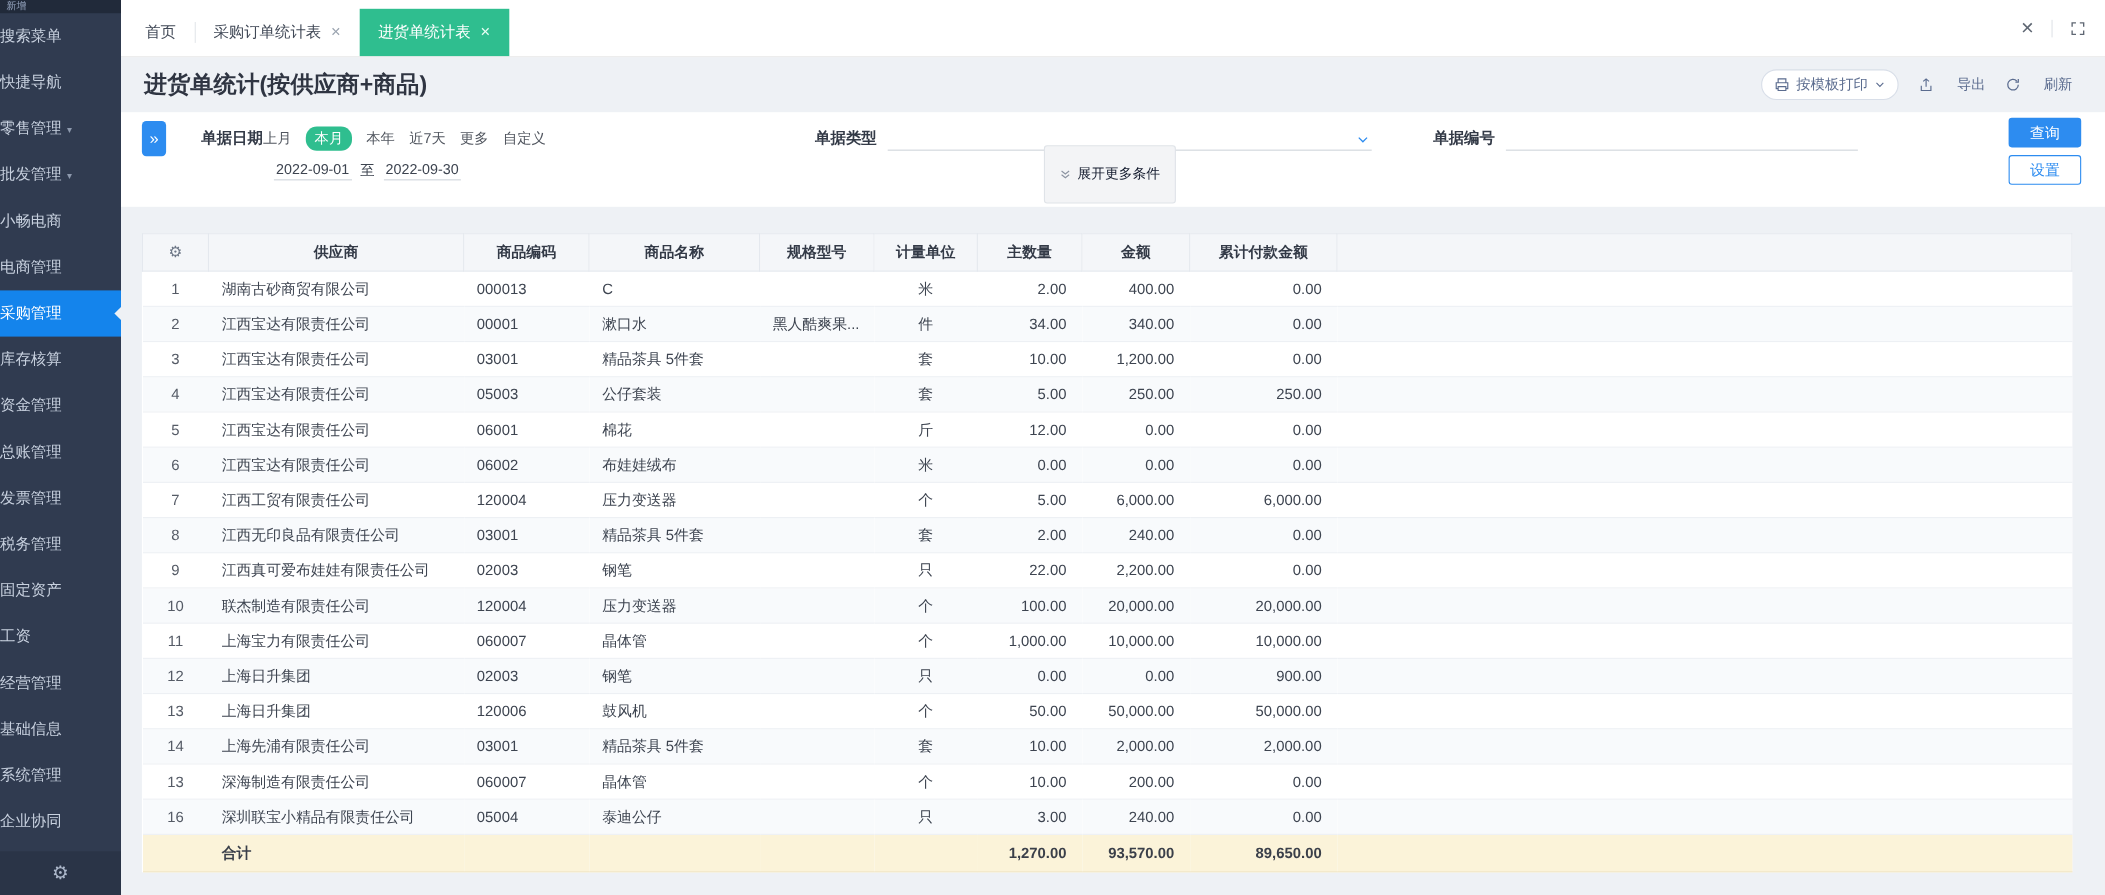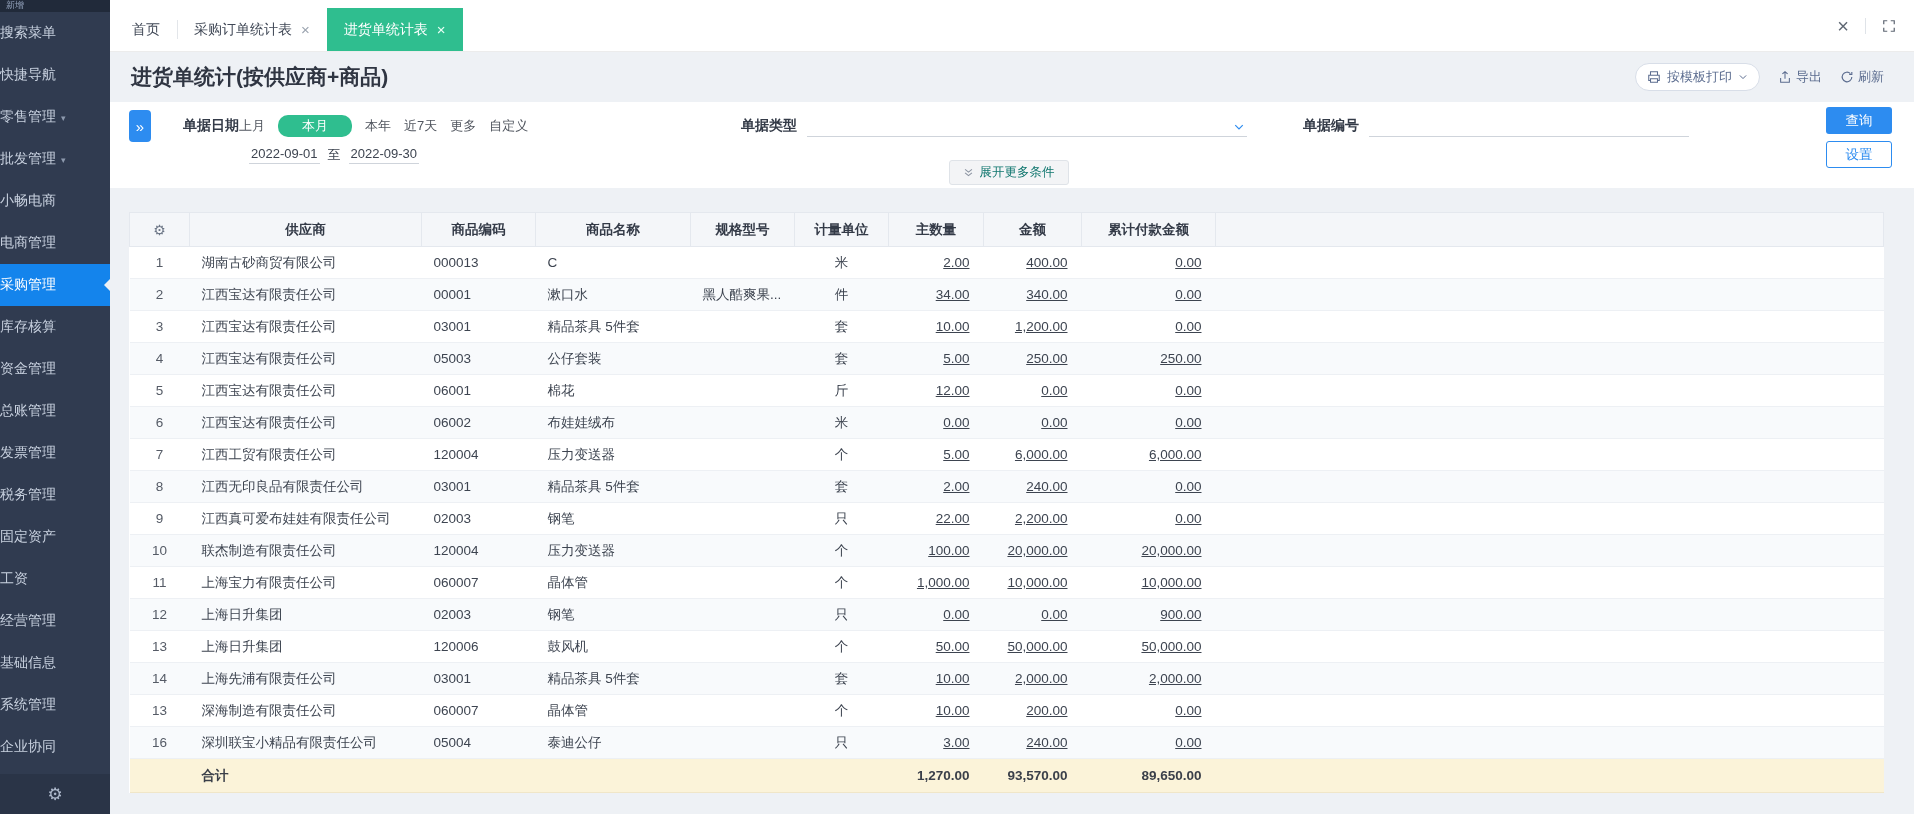--- a/index.html
+++ b/index.html
@@ -41,68 +41,68 @@
   .win-close{font-size:20px;cursor:pointer;line-height:1;}
   .ta-divider{width:1px;height:16px;background:#dfe3e8;}
   .win-expand{cursor:pointer;display:flex;}
 
   .title-row{height:50px;display:flex;align-items:center;justify-content:space-between;
     padding:0 30px 0 28px;flex:0 0 auto;}
   .page-title{font-size:21px;font-weight:bold;color:#2f3542;}
   .toolbar{display:flex;align-items:center;gap:18px;color:#5b6c8f;font-size:13px;}
   .btn-print{display:flex;align-items:center;gap:6px;border:1px solid #d8dee8;border-radius:14px;
     padding:4px 11px;cursor:pointer;background:#fff;}
-  .tool-link{display:flex;align-items:center;gap:4px;cursor:pointer;justify-content:flex-end;}
+  .tool-link{display:flex;align-items:center;gap:21px;cursor:pointer;justify-content:flex-end;}
   .toolbar svg{display:block;}
 
   
   .filter-panel{position:relative;background:#fff;height:86px;flex:0 0 auto;}
   .collapse-tab{position:absolute;left:26px;top:8px;width:22px;height:32px;background:var(--accent);
     color:#fff;border-radius:4px;display:flex;align-items:center;justify-content:center;
     font-size:15px;cursor:pointer;}
   .fg{position:absolute;top:13px;}
   .flabel{font-size:14px;font-weight:bold;color:#333a47;}
   .fg-date{left:80px;}
   .fg-row{display:flex;align-items:center;}
   .qopts{display:flex;align-items:center;gap:13px;}
   .qopt{font-size:13px;color:#51565f;cursor:pointer;}
-  .qopt.on{background:var(--green);color:#fff;border-radius:10px;padding:2px 24px;}
+  .qopt.on{background:var(--green);color:#fff;border-radius:10px;padding:2px 8px;}
   .date-range{margin:9px 0 0 66px;display:flex;align-items:center;gap:8px;font-size:13px;color:#3d4450;}
   .dval{border-bottom:1px solid #cfd4db;padding:0 2px 2px 2px;cursor:text;}
   .fg-type{left:638px;display:flex;align-items:center;}
   .fg-number{left:1200px;display:flex;align-items:center;}
   .select-line{display:inline-block;width:440px;height:22px;border-bottom:1px solid #cfd4db;
     position:relative;margin-left:10px;cursor:pointer;}
   .input-line{display:inline-block;width:320px;height:22px;border-bottom:1px solid #cfd4db;
     margin-left:10px;cursor:text;}
   .sel-caret{position:absolute;right:2px;top:6px;color:var(--accent);}
   .fg-buttons{position:absolute;right:22px;top:5px;display:flex;flex-direction:column;gap:7px;}
   .btn{width:66px;height:27px;border-radius:3px;font-size:13.5px;display:flex;align-items:center;
     justify-content:center;cursor:pointer;border:none;}
   .btn-primary{background:var(--accent);color:#fff;}
   .btn-ghost{background:#fff;color:var(--accent);border:1px solid var(--accent);}
   .expand-pill{position:absolute;left:50%;transform:translateX(-50%);bottom:3px;
     display:flex;align-items:center;gap:6px;background:#f3f4f6;border:1px solid #dfe3e8;
-    border-radius:3px;padding:3px 13px;font-size:12.5px;color:#0f766e;cursor:pointer;}
+    border-radius:3px;padding:17px 13px;font-size:12.5px;color:#0f172a;cursor:pointer;}
   .expand-pill svg{display:block;color:#8b93a1;}
 
   
   .table-wrap{margin:24px 30px 0 26px;background:#fff;flex:0 0 auto;}
   table.grid{width:100%;border-collapse:collapse;table-layout:fixed;}
   thead th{background:#f4f6f9;border:1px solid #e4e8ee;height:34px;font-size:13.5px;
     font-weight:bold;color:#333a47;text-align:center;white-space:nowrap;overflow:hidden;}
   .gear-th span{font-size:14px;color:#6c7686;cursor:pointer;}
   tbody td{height:32px;border-bottom:1px solid #edf0f4;font-size:13.5px;color:#3d4450;
     white-space:nowrap;overflow:hidden;text-overflow:ellipsis;}
   tbody tr:nth-child(even){background:#f8fafc;}
   td.l{text-align:left;padding:0 12px;}
   td.c{text-align:center;}
   td.r{text-align:right;padding:0 14px;}
   td.idx{color:#555b66;}
-  .lnk{text-decoration:underline;cursor:pointer;color:#3d4450;}
+  .lnk{cursor:pointer;color:#3d4450;}
   tfoot td{background:var(--total);height:34px;font-size:13.5px;color:#3a3f49;
     font-weight:bold;border-bottom:1px solid #f0e6c8;}
 </style>
 </head>
 <body>
 
 <aside class="sidebar">
   <div class="sidebar-top">新增</div>
   <ul class="menu">
   <li class="menu-item">

